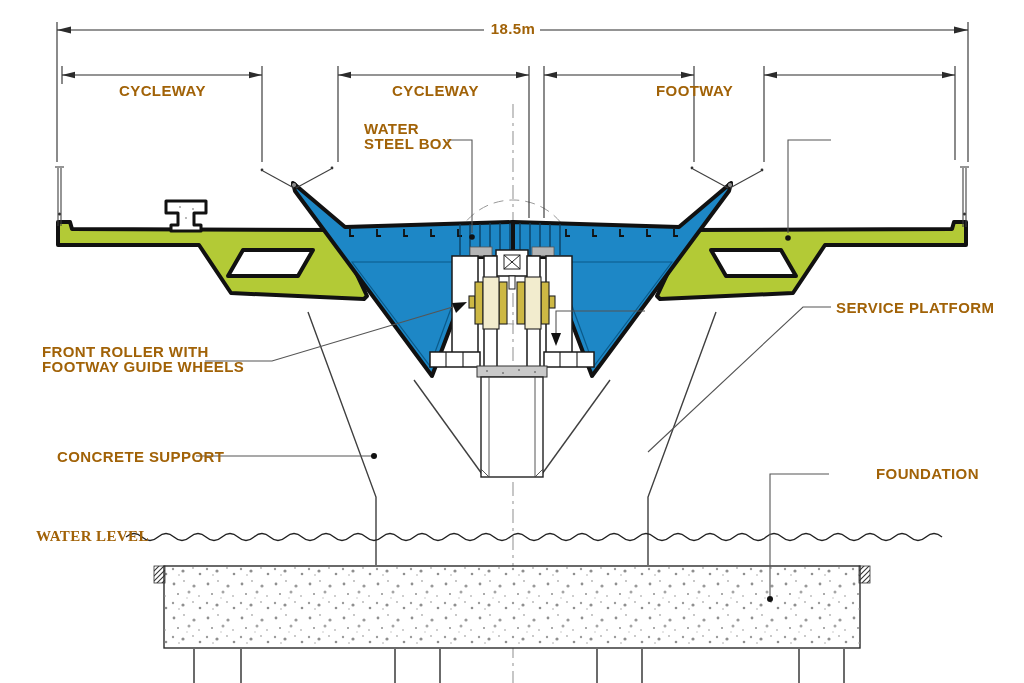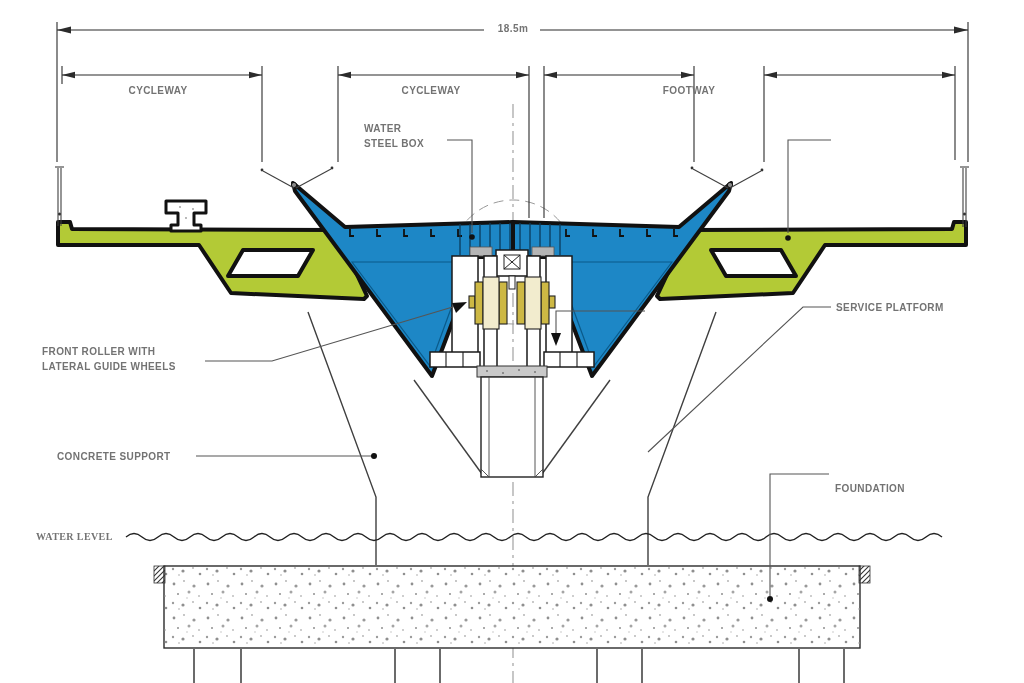--- a/index.html
+++ b/index.html
@@ -7,22 +7,22 @@
     --span-green:#b3ca36;
     --roller-yellow:#f2ecce;
     --roller-band:#cdb844;
     --outline:#111111;
     --leader:#555555;
   }
   html,body{margin:0;padding:0;background:#ffffff;}
   #stage{position:relative;width:1024px;height:683px;background:#fff;overflow:hidden;
          font-family:"Liberation Sans", sans-serif;}
   #drawing{position:absolute;left:0;top:0;}
-  .lbl{position:absolute;font-weight:bold;font-size:10px;line-height:15px;
-       color:#737373;letter-spacing:.4px;white-space:nowrap;}
+  .lbl{position:absolute;font-weight:bold;font-size:15px;line-height:15px;
+       color:#a16207;letter-spacing:.4px;white-space:nowrap;}
   .ctr{text-align:center;}
   .fill-blue{fill:var(--steel-blue);}
   .fill-green{fill:var(--span-green);}
   .thick{stroke:var(--outline);stroke-width:4;stroke-linejoin:round;}
   .dim{stroke:#2b2b2b;stroke-width:1.1;fill:none;}
   .stay{stroke:#3f3f3f;stroke-width:1.1;fill:none;}
   .sup{stroke:#3f3f3f;stroke-width:1.4;fill:none;}
   .leaderln{stroke:var(--leader);stroke-width:1.1;fill:none;}
   .mach{fill:#ffffff;stroke:#1a1a1a;stroke-width:1.5;}
 </style>
@@ -270,21 +270,21 @@
   <div class="lbl" style="left:364px;top:121px;">
     <div>WATER</div>
     <div>STEEL BOX</div>
   </div>
 
 
   <div class="lbl" style="left:836px;top:300px;">SERVICE PLATFORM</div>
 
   <div class="lbl" style="left:42px;top:344px;">
     <div>FRONT ROLLER WITH</div>
-    <div>LATERAL GUIDE WHEELS</div>
+    <div>FOOTWAY GUIDE WHEELS</div>
   </div>
 
   <div class="lbl" style="left:57px;top:449px;">CONCRETE SUPPORT</div>
 
   <div class="lbl" style="left:36px;top:529px;font-family:Liberation Serif, serif;">WATER LEVEL</div>
 
-  <div class="lbl" style="left:835px;top:466px;margin-top:15px;">FOUNDATION</div>
+  <div class="lbl" style="left:876px;top:466px;">FOUNDATION</div>
 </div>
 
 </body></html>

